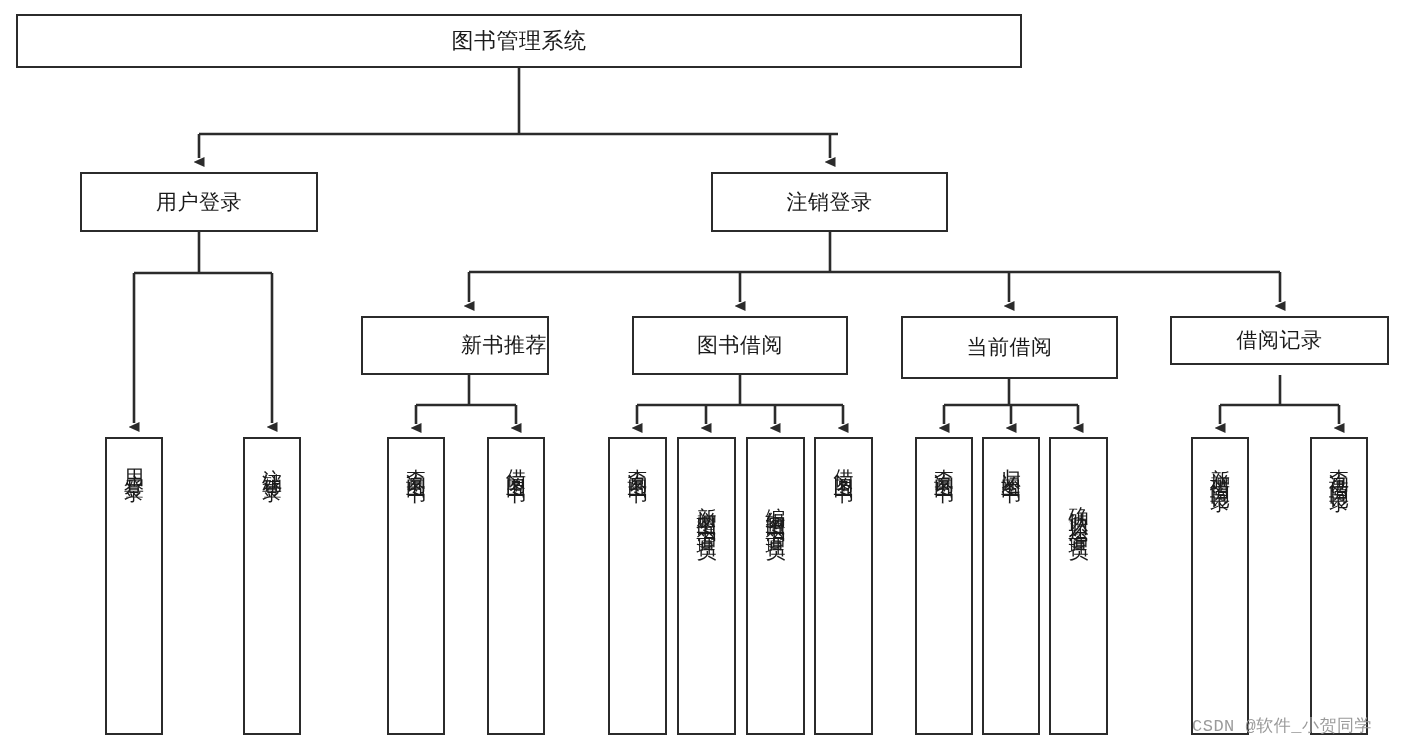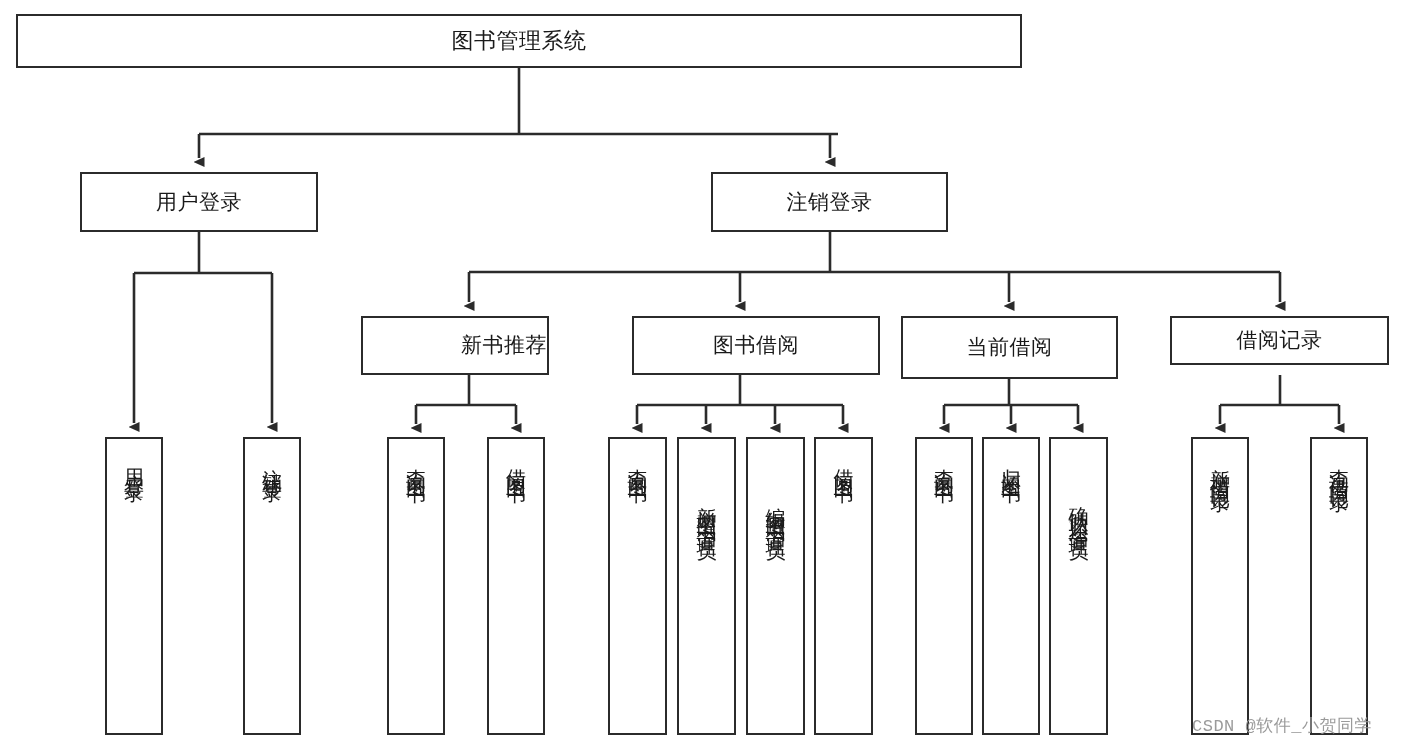--- a/index.html
+++ b/index.html
@@ -130,21 +130,21 @@
   <div class="node h-node" style="left: 80px; top: 172px; width: 238px; height: 60px;">
     <span class="lbl">用户登录</span>
   </div>
   <div class="node h-node" style="left: 711px; top: 172px; width: 237px; height: 60px;">
     <span class="lbl">注销登录</span>
   </div>
 
   <div class="node h-node" style="left: 361px; top: 316px; width: 188px; height: 59px; justify-content: flex-end;">
     <span class="lbl">新书推荐</span>
   </div>
-  <div class="node h-node" style="left: 632px; top: 316px; width: 248px; height: 59px;">
+  <div class="node h-node" style="left: 632px; top: 316px; width: 216px; height: 59px;">
     <span class="lbl">图书借阅</span>
   </div>
   <div class="node h-node" style="left: 901px; top: 316px; width: 217px; height: 63px;">
     <span class="lbl">当前借阅</span>
   </div>
   <div class="node h-node" style="left: 1170px; top: 316px; width: 219px; height: 49px;">
     <span class="lbl">借阅记录</span>
   </div>
 
   <div class="node v-node" style="left: 105px; top: 437px; width: 58px; height: 298px;">

